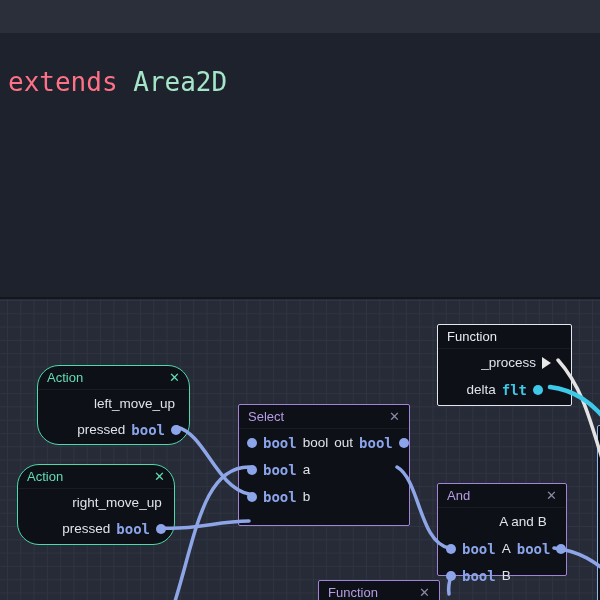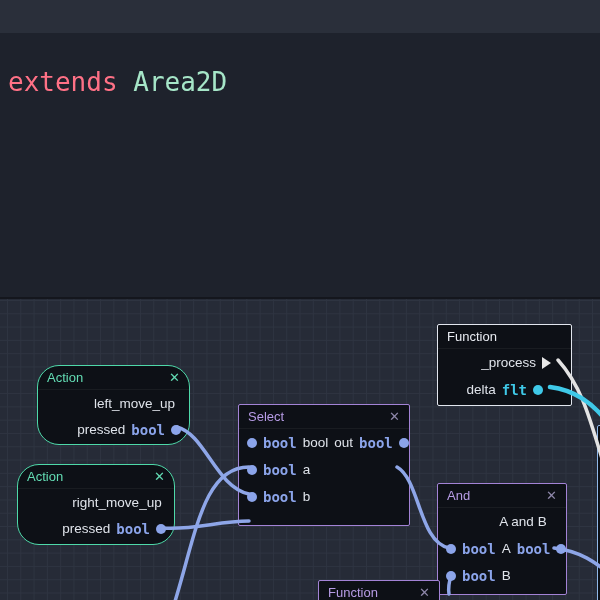--- a/index.html
+++ b/index.html
@@ -159,21 +159,21 @@
         <span class="plabel">_process</span>
         <span class="exec-tri"></span>
       </div>
       <div class="nrow right" style="padding-right:28px;">
         <span class="plabel">delta</span>
         <span class="tbadge cyan">flt</span>
         <span class="port cyan"></span>
       </div>
     </div>
 
-    <div class="node t-purple" style="left:437px; top:184px; width:130px; height:112px;">
+    <div class="node t-purple" style="left:437px; top:184px; width:130px; height:93px;">
       <div class="nhead">
         <span class="ntitle">And</span>
         <span class="nclose">✕</span>
       </div>
       <div class="ncaption" style="height:27px;">A and B</div>
       <div class="nrow split">
         <span class="pgroup">
           <span class="port"></span>
           <span class="tbadge">bool</span>
           <span class="plabel">A</span>

